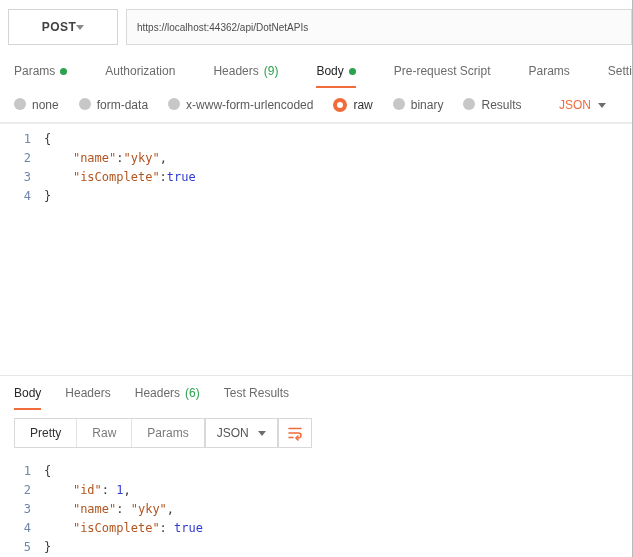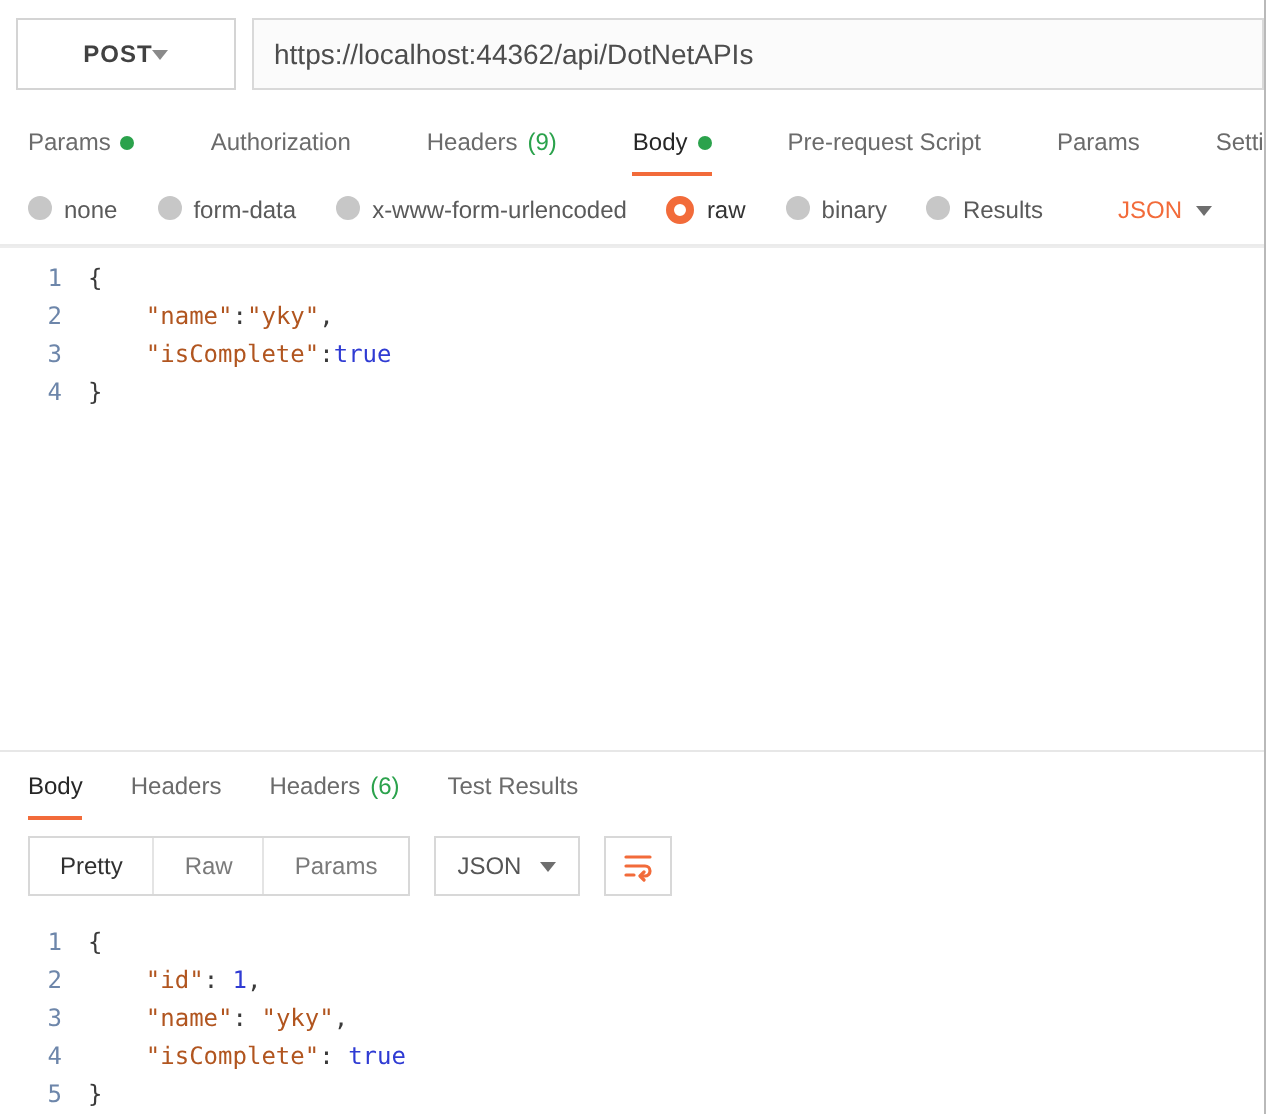--- a/index.html
+++ b/index.html
@@ -14,21 +14,21 @@
   
   .url-bar { display:flex; align-items:center; padding:9px 0 9px 8px; gap:8px; }
   .method-select {
     width:110px; height:36px; border:1px solid #d4d4d4; background:#fff;
     display:flex; align-items:center; justify-content:center;
     padding:0 12px; font-size:12px; font-weight:700; color:#414141; letter-spacing:.5px; cursor:pointer; flex:none;
   }
   .caret-down { width:0; height:0; border-left:4px solid transparent; border-right:4px solid transparent; border-top:5px solid #8a8a8a; display:inline-block; }
   .url-input {
     flex:1; height:36px; border:1px solid #d9d9d9; background:#fbfbfb;
-    padding:0 10px; font-size:14px; color:#4d4d4d; font-family:"Liberation Sans",sans-serif; outline:none;
+    padding:0 10px; font-size:10px; color:#4d4d4d; font-family:"Liberation Sans",sans-serif; outline:none;
   }
 
   
   .req-tabs { display:flex; align-items:center; gap:38px; padding:0 14px; height:34px; font-size:12px; color:#6b6b6b; }
   .tab { display:flex; align-items:center; gap:5px; height:100%; position:relative; cursor:pointer; white-space:nowrap; }
   .tab.active { color:#262626; }
   .tab.active::after { content:""; position:absolute; left:0; right:0; bottom:0; height:2px; background:var(--accent); }
   .dot { width:7px; height:7px; border-radius:50%; background:var(--green); flex:none; }
   .count { color:var(--green); }
 
@@ -49,21 +49,21 @@
   .line-num { width:44px; text-align:right; padding-right:13px; color:#6d86aa; flex:none; }
   .line-content { white-space:pre; color:#3a3a3a; }
   .tok-p { color:#3a3a3a; }
   .tok-k { color:#b1551f; }
   .tok-s { color:#b1551f; }
   .tok-b, .tok-n { color:#2f3bd3; }
 
   
   .resp-section { border-top:1px solid #e7e7e7; }
   .resp-tabs { display:flex; align-items:center; gap:24px; padding:0 14px; height:34px; font-size:12px; color:#6b6b6b; }
-  .resp-toolbar { display:flex; align-items:center; padding:8px 14px; gap:12px; height:46px; }
+  .resp-toolbar { display:flex; align-items:center; padding:8px 14px; height:46px; }
   .segmented { display:flex; border:1px solid #d8d8d8; height:30px; background:#fff; }
   .seg-item { padding:0 15px; display:flex; align-items:center; font-size:12px; color:#7a7a7a; border-right:1px solid #e4e4e4; cursor:pointer; }
   .seg-item:last-child { border-right:none; }
   .seg-item.active { color:#303030; }
   .lang-box { border:1px solid #d8d8d8; height:30px; display:flex; align-items:center; gap:9px; padding:0 11px; font-size:12px; color:#555; cursor:pointer; background:#fff; }
   .lang-box .caret-down { border-top-color:#6e6e6e; }
   .wrap-btn { border:1px solid #d8d8d8; height:30px; width:34px; display:flex; align-items:center; justify-content:center; color:var(--accent); cursor:pointer; background:#fff; }
 </style>
 </head>
 <body>

